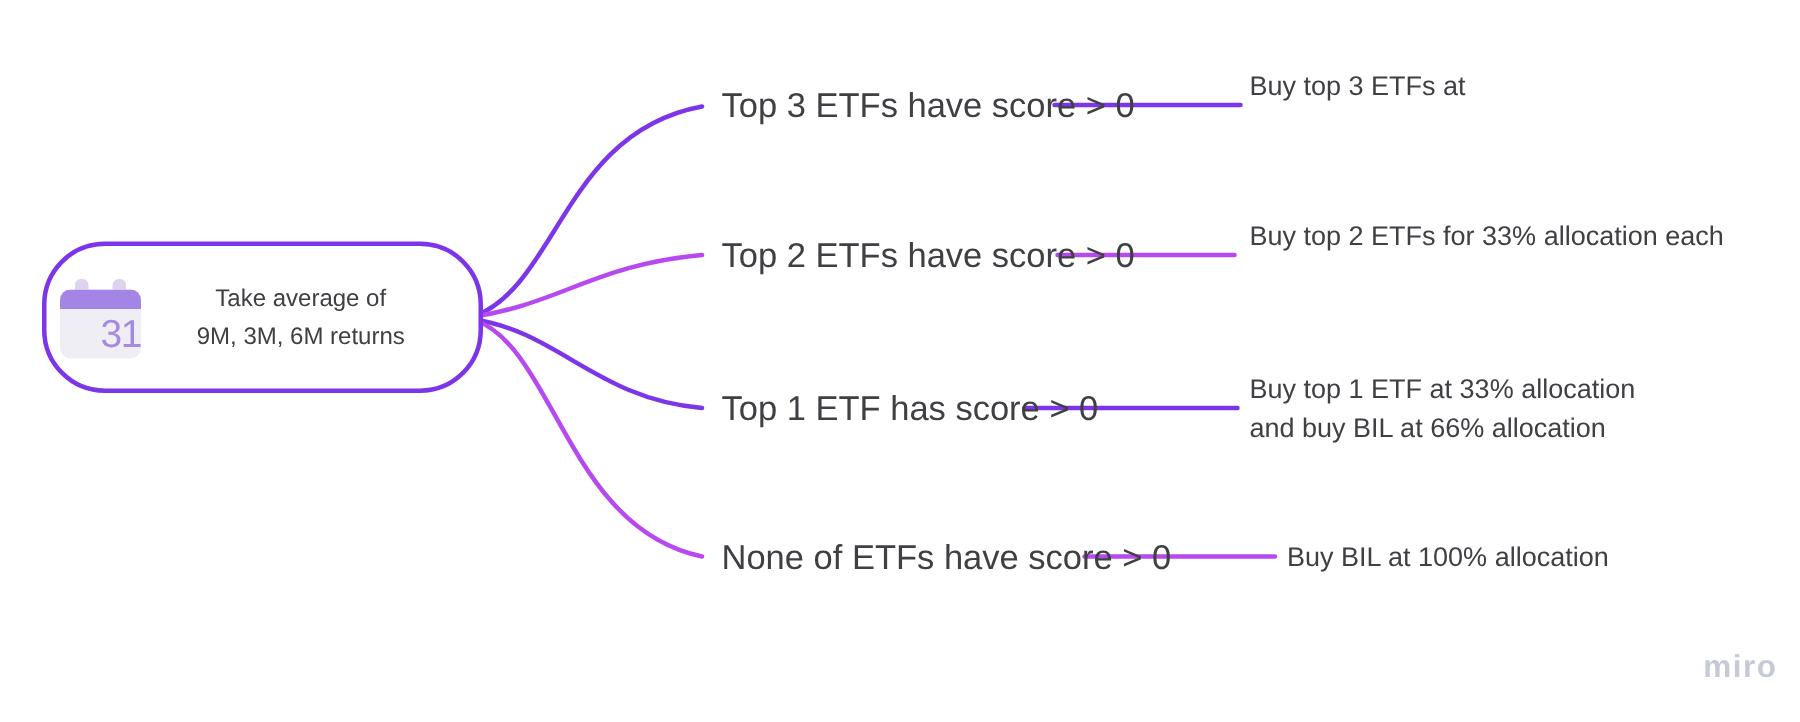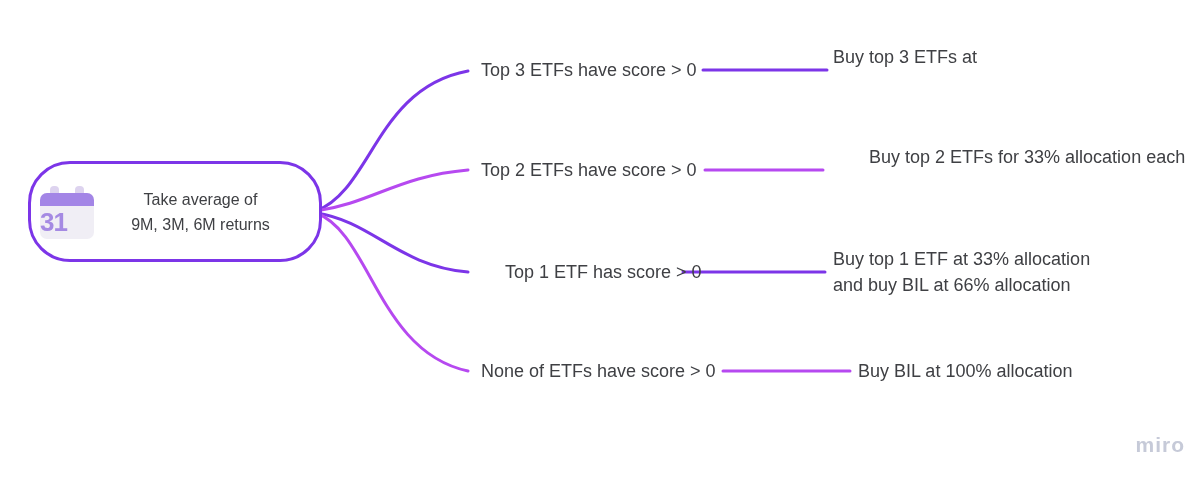--- a/index.html
+++ b/index.html
@@ -68,31 +68,31 @@
     width: 54px; height: 46px;
     background: var(--cal-body, #F0EEF5);
     border-radius: 7px;
     overflow: hidden;
   }
   .cal .header {
     height: 13px;
     background: var(--cal-header, #A385E6);
   }
   .cal .day {
-    text-align: left;
+    text-align: right;
     font-size: 26px;
-    font-weight: 700;
+    font-weight: 400;
     line-height: 33px;
     color: var(--cal-day, #A58AE3);
     letter-spacing: -1px;
   }
 
   .condition {
     position: absolute;
-    font-size: 18px;
+    font-size: 23px;
     line-height: 26px;
     white-space: nowrap;
     color: var(--text, #3F4044);
   }
   .action {
     position: absolute;
     font-size: 18px;
     line-height: 26px;
     white-space: nowrap;
     color: var(--text, #3F4044);
@@ -134,27 +134,27 @@
       </div>
     </div>
     <div class="root-text">
       <div>Take average of</div>
       <div>9M, 3M, 6M returns</div>
     </div>
   </div>
 
   <div class="condition" style="left:481px; top:57px;">Top 3 ETFs have score &gt; 0</div>
   <div class="condition" style="left:481px; top:157px;">Top 2 ETFs have score &gt; 0</div>
-  <div class="condition" style="left:505px; top:259px;">Top 1 ETF has score &gt; 0</div>
+  <div class="condition" style="left:481px; top:259px;">Top 1 ETF has score &gt; 0</div>
   <div class="condition" style="left:481px; top:358px;">None of ETFs have score &gt; 0</div>
 
   <div class="action" style="left:833px; top:44px;">
     <div>Buy top 3 ETFs at</div>
   </div>
-  <div class="action" style="left:869px; top:144px;">
+  <div class="action" style="left:833px; top:144px;">
     <div>Buy top 2 ETFs for 33% allocation each</div>
   </div>
   <div class="action" style="left:833px; top:246px;">
     <div>Buy top 1 ETF at 33% allocation</div>
     <div>and buy BIL at 66% allocation</div>
   </div>
   <div class="action" style="left:858px; top:358px;">
     <div>Buy BIL at 100% allocation</div>
   </div>
 

